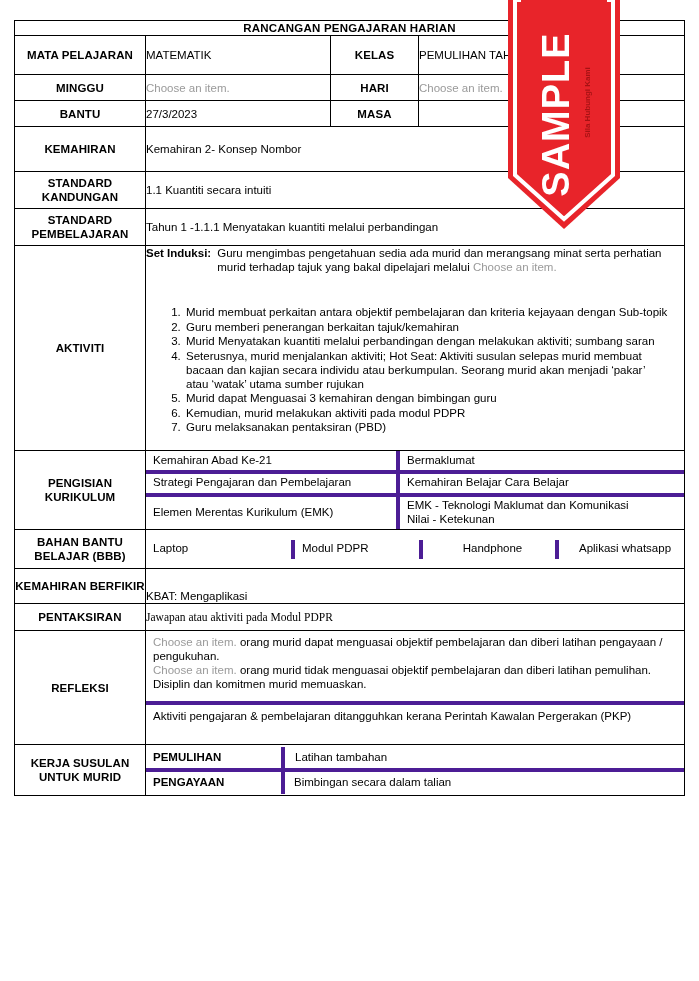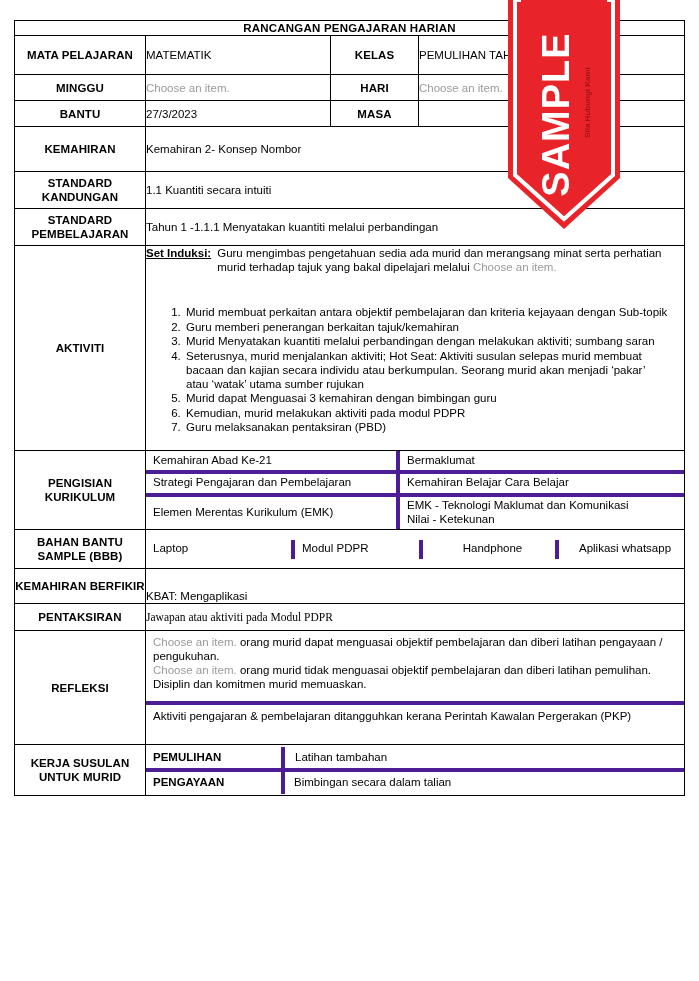--- a/index.html
+++ b/index.html
@@ -77,21 +77,20 @@
   .set-induksi {
     display: flex;
     align-items: flex-start;
     margin-bottom: 2px;
   }
   .set-induksi .si-label {
     font-weight: bold;
     white-space: nowrap;
     flex: 0 0 auto;
     padding-right: 6px;
-    text-decoration: underline;
   }
   .set-induksi .si-text {
     flex: 1 1 auto;
   }
   .act-gap {
     height: 13px;
   }
   ol.act-list {
     margin: 16px;
     padding-left: 22px;
@@ -295,21 +294,21 @@
             <td class="no-l no-b">Elemen Merentas Kurikulum (EMK)</td>
             <td class="no-r no-b" style="white-space:pre-line">EMK - Teknologi Maklumat dan Komunikasi
 Nilai - Ketekunan</td>
           </tr>
         </tbody>
             </table>
       </td>
     </tr>
 
     <tr>
-      <td class="lbl" style="height:38px">BAHAN BANTU SAMPLE (BBB)</td>
+      <td class="lbl" style="height:38px">BAHAN BANTU BELAJAR (BBB)</td>
       <td class="nest" colspan="3">
         <table class="inner">
           <colgroup>
                 <col style="width:147px">
                 <col style="width:128px">
                 <col style="width:136px">
                 <col>
               </colgroup>
           <tbody>
                 <tr>

